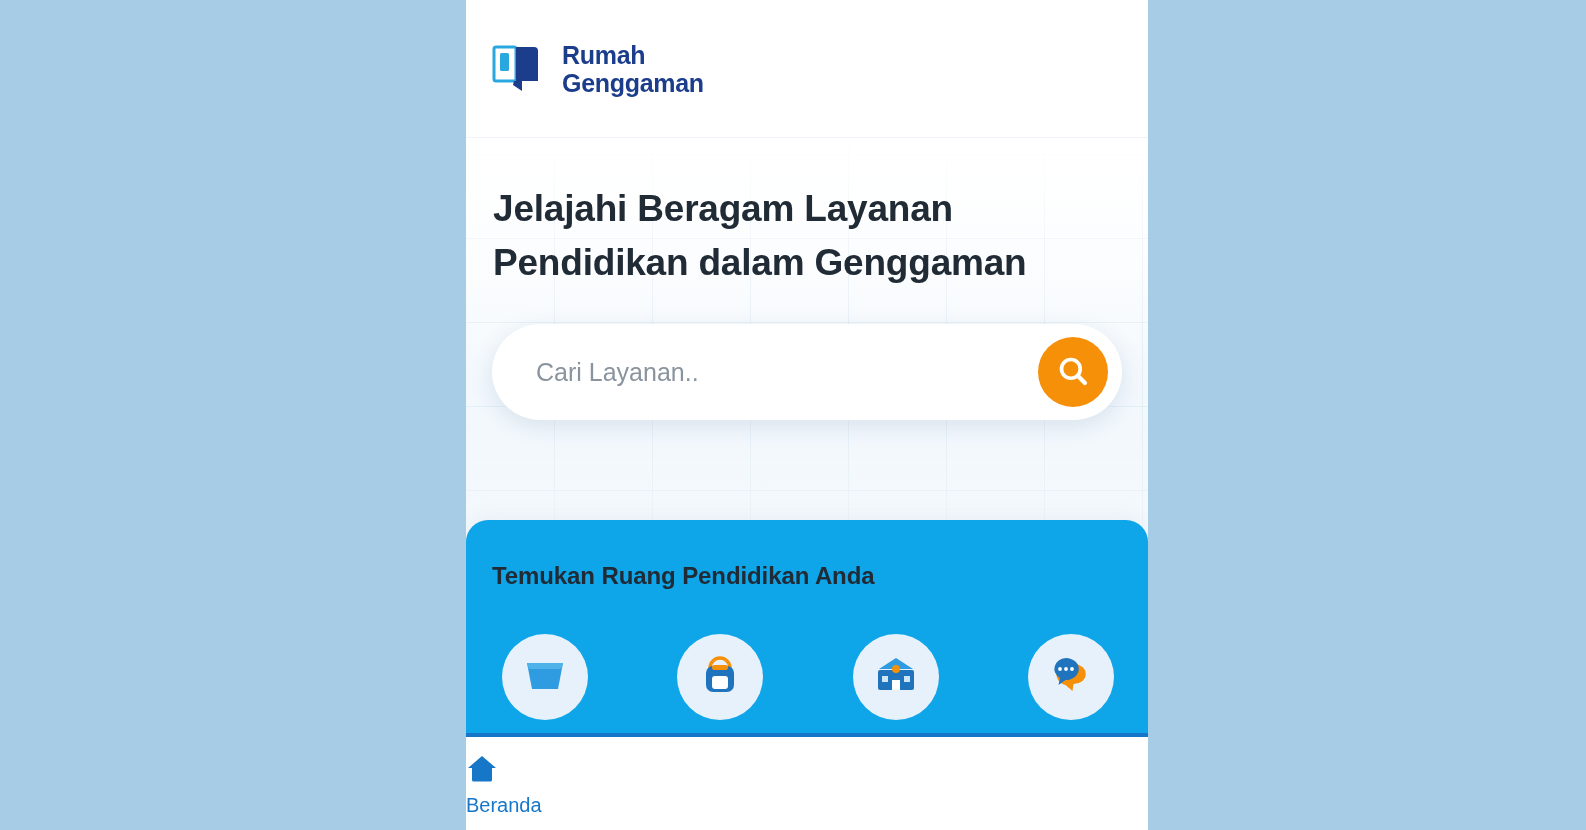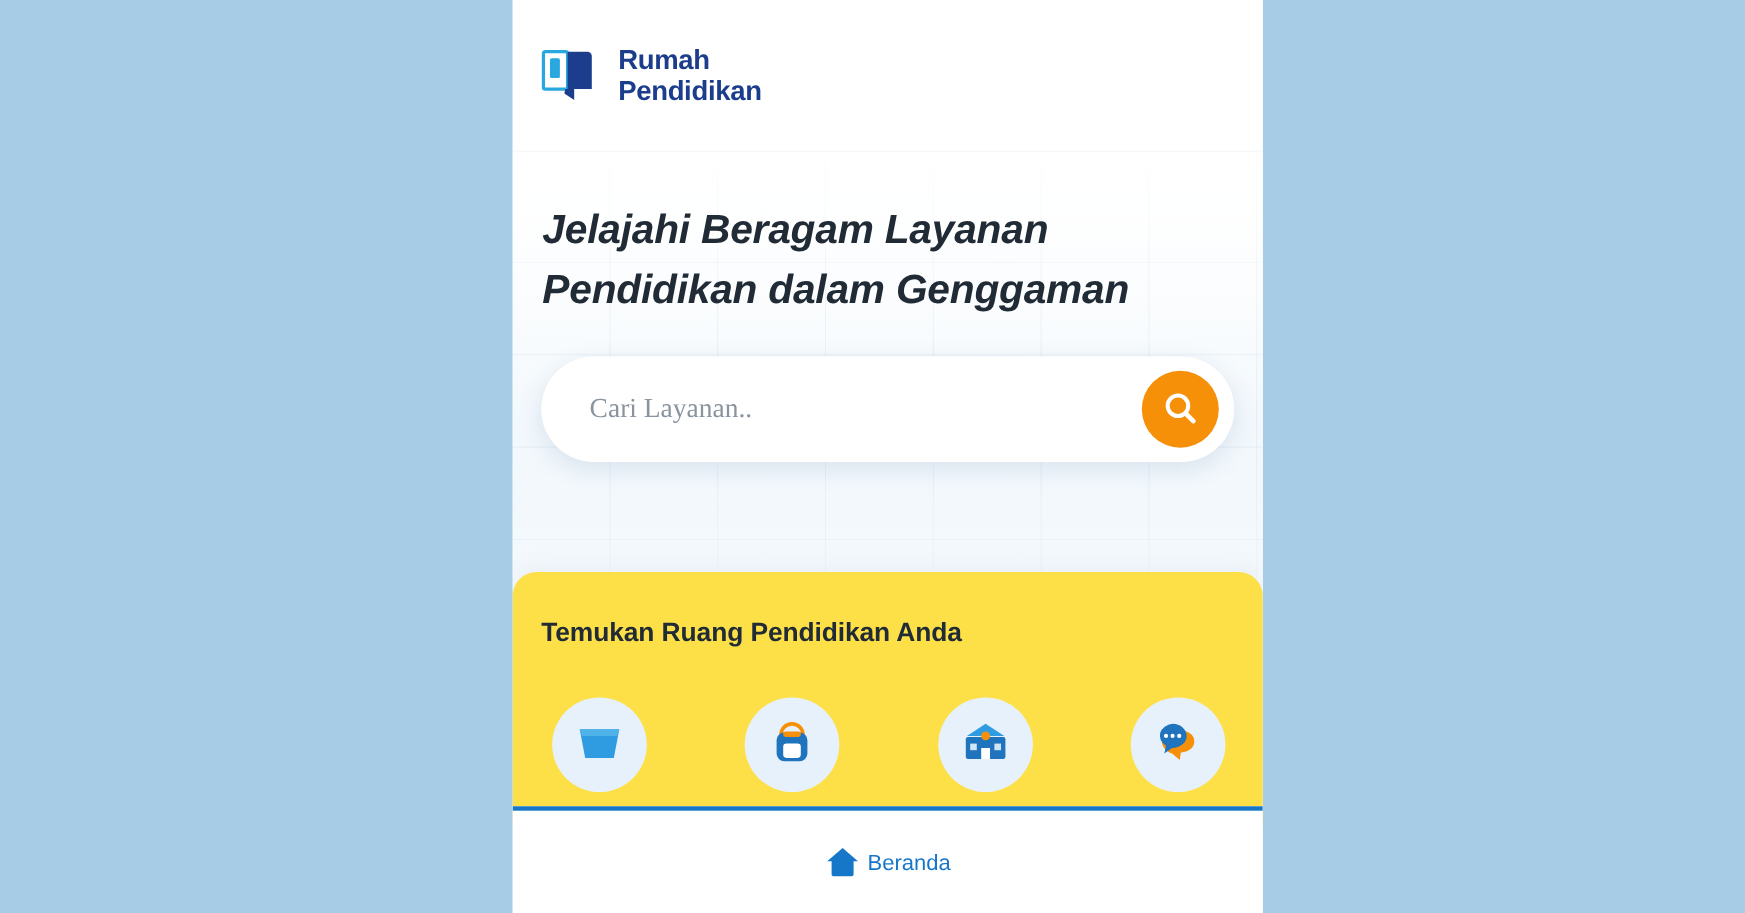--- a/index.html
+++ b/index.html
@@ -78,62 +78,61 @@
   }
   .hero-title {
     position: relative;
     z-index: 2;
     padding: 44px 36px 0 27px;
     font-size: 37px;
     line-height: 1.45;
     font-weight: bold;
     color: #212b36;
     letter-spacing: -0.2px;
-    font-style: italic;
   }
   .search-wrap {
     position: relative;
     z-index: 2;
     margin: 35px 26px 0 26px;
     height: 96px;
     background: #ffffff;
     border-radius: 48px;
     box-shadow: 0 6px 22px rgba(42,86,130,0.13);
     display: flex;
     align-items: center;
     padding: 0 14px 0 44px;
   }
   .search-input {
     flex: 1;
     border: none;
     outline: none;
     font-size: 25px;
     color: #5b6570;
-    font-family: Liberation Serif, serif;
+    font-family: Liberation Sans, sans-serif;
     background: transparent;
   }
   .search-input::placeholder { color: #8a949e; }
   .search-btn {
     width: 70px;
     height: 70px;
     border-radius: 50%;
     background: #f79009;
     border: none;
     cursor: pointer;
     display: flex;
     align-items: center;
     justify-content: center;
     flex: 0 0 auto;
   }
 
   
   .services {
     position: relative;
     margin-top: -18px;
-    background: #fde047;
+    background: #0ea5e9;
     border-radius: 22px 22px 0 0;
     padding: 42px 26px 0 26px;
     box-shadow: 0 -6px 18px rgba(60,110,160,0.06);
     height: 230px;
   }
   .services-title {
     font-size: 24px;
     font-weight: bold;
     color: #212b36;
     letter-spacing: -0.1px;
@@ -162,22 +161,21 @@
     bottom: 0;
     width: 682px;
     height: 97px;
     background: #ffffff;
     border-top: 1px solid #e6ecf2;
     display: flex;
   }
   .nav-item {
     flex: 1;
     display: flex;
-    flex-direction: row;
-    align-items: center;
+    flex-direction: column;
     justify-content: center;
     gap: 7px;
     cursor: pointer;
     position: relative;
     padding-top: 6px;
   }
   .nav-item .nav-label {
     font-size: 20px;
     color: #5a646e;
   }
@@ -202,21 +200,21 @@
       <div class="logo-mark">
         <svg width="56" height="52" viewBox="0 0 56 52">
           <rect x="2" y="4" width="22" height="34" rx="2" fill="none" stroke="#29a8e0" stroke-width="3"></rect>
           <path d="M24 4 h18 a4 4 0 0 1 4 4 v30 h-22 z" fill="#1b3d8c"></path>
           <path d="M22 38 h8 v10 l-9 -6 z" fill="#1b3d8c"></path>
           <rect x="8" y="10" width="9" height="18" rx="1.5" fill="#29a8e0"></rect>
         </svg>
       </div>
       <div class="logo-text">
         <span class="l1">Rumah</span>
-        <span class="l2">Pendidikan</span>
+        <span class="l2">Genggaman</span>
       </div>
     </div>
 
     <div class="hero">
       <div class="hero-grid"></div>
       <div class="hero-fade"></div>
 
       <div class="hero-title">Jelajahi Beragam Layanan Pendidikan dalam Genggaman</div>
 
       <div class="search-wrap">

